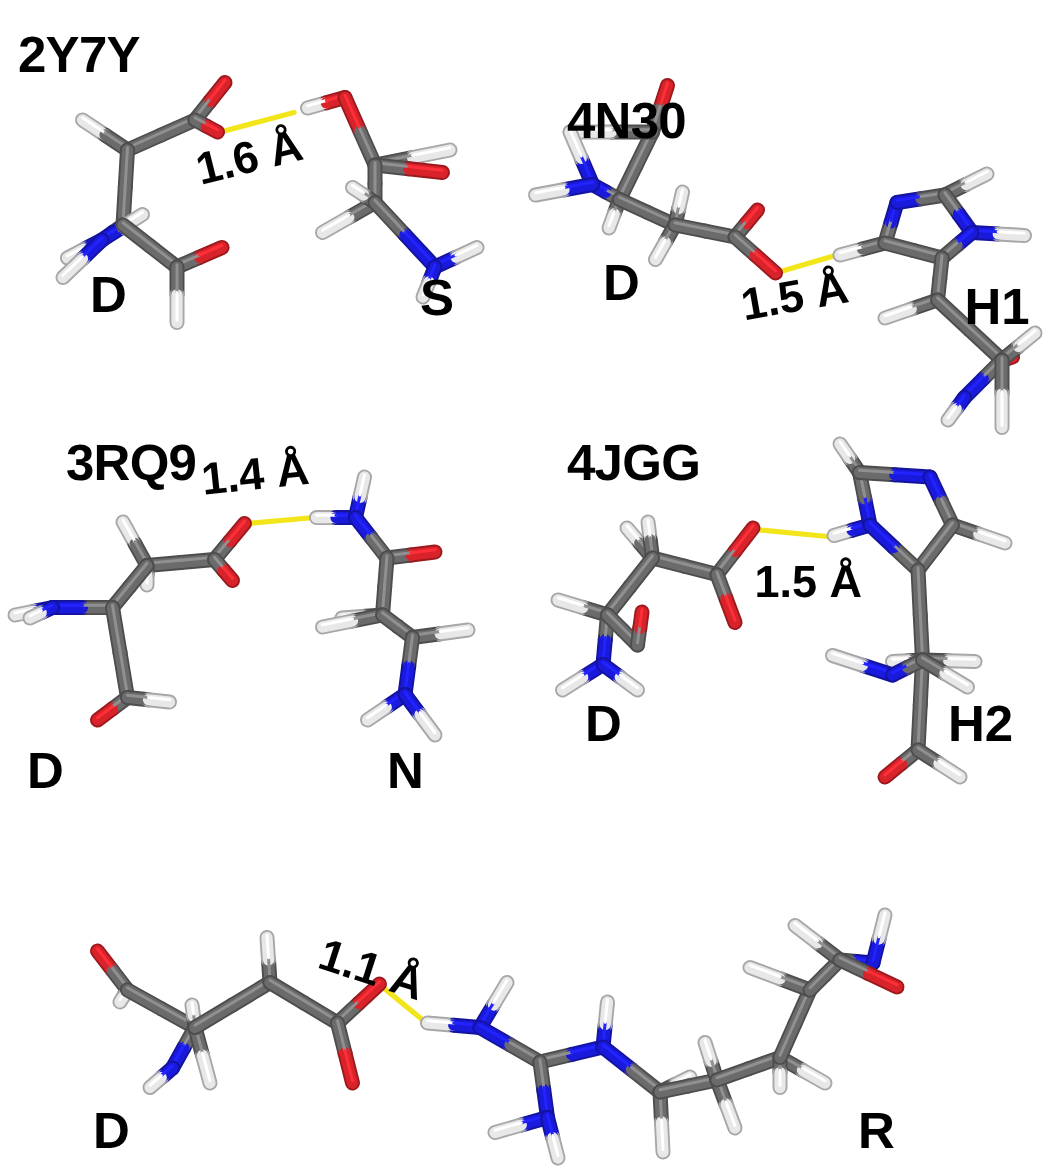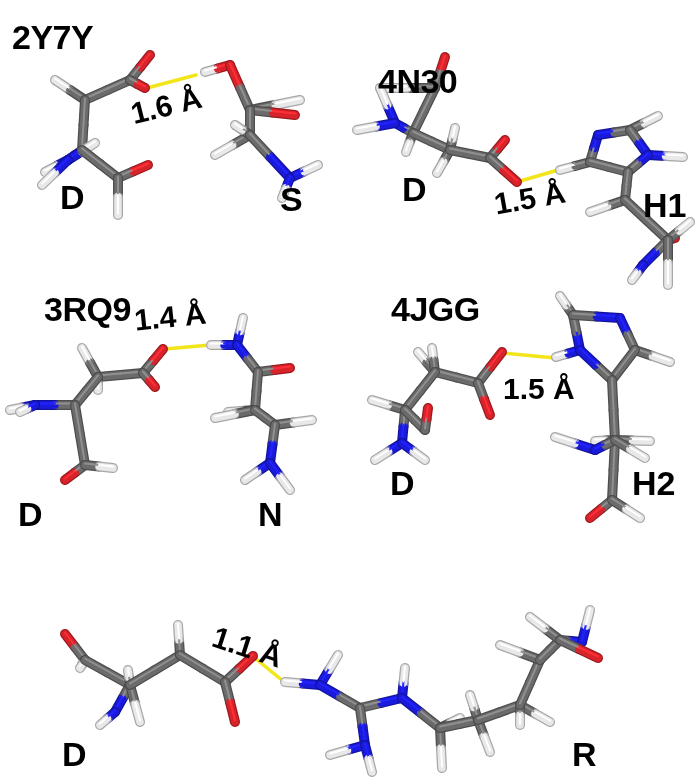--- a/index.html
+++ b/index.html
@@ -873,21 +873,21 @@
   <div class="lbl pdb" style="left: 378px; top: 20px; margin-top: 44px;">4N30</div>
   <div class="lbl res" style="left: 402px; top: 172px;">D</div>
   <div class="lbl res" style="left: 643px; top: 188px;">H1</div>
   <div class="lbl dist" style="left: 492px; top: 190px; transform: rotate(-10deg); transform-origin: left top;">1.5 Å</div>
 
   <div class="lbl pdb" style="left: 12px; top: 292px; margin-left: 32px;">3RQ9</div>
   <div class="lbl res" style="left: 18px; top: 497px;">D</div>
   <div class="lbl res" style="left: 258px; top: 497px;">N</div>
   <div class="lbl dist" style="left: 133px; top: 306px; transform: rotate(-6deg); transform-origin: left top;">1.4 Å</div>
 
-  <div class="lbl pdb" style="left: 391px; top: 292px;">4JGG</div>
+  <div class="lbl pdb" style="left: 378px; top: 292px;">4JGG</div>
   <div class="lbl res" style="left: 390px; top: 466px;">D</div>
   <div class="lbl res" style="left: 632px; top: 466px;">H2</div>
   <div class="lbl dist" style="left: 503px; top: 374px;">1.5 Å</div>
 
   <div class="lbl res" style="left: 62px; top: 737px;">D</div>
   <div class="lbl res" style="left: 572px; top: 737px;">R</div>
   <div class="lbl dist" style="left: 218px; top: 622px; transform: rotate(18deg); transform-origin: left top;">1.1 Å</div>
 </div>
 
 </body></html>

